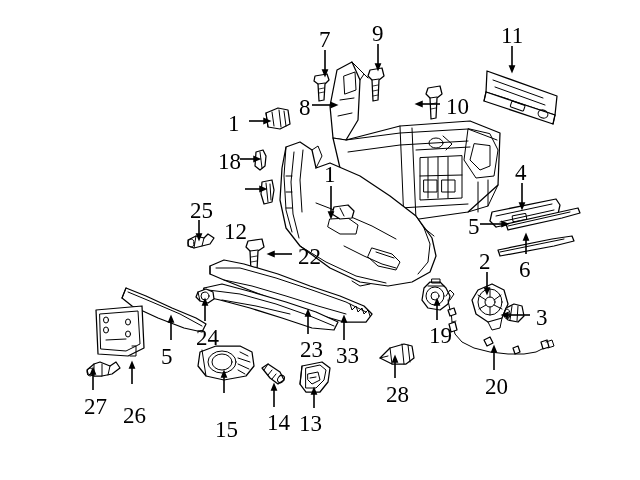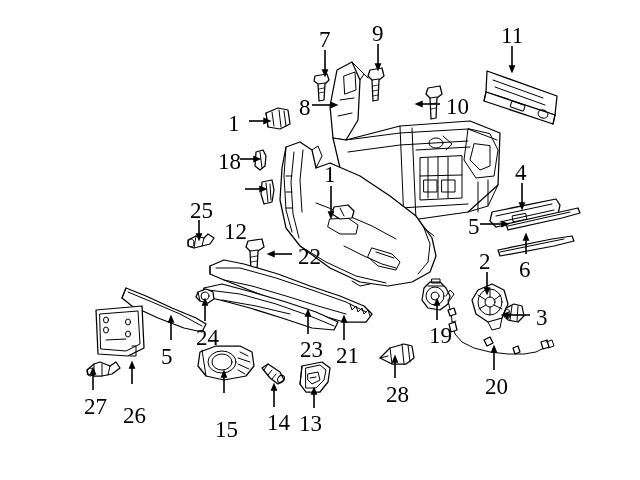--- a/index.html
+++ b/index.html
@@ -432,21 +432,21 @@
       <div class="callout-label" style="left: 501px; top: 24px;">11</div>
       <div class="callout-label" style="left: 224px; top: 180px; margin-top: 40px;">12</div>
       <div class="callout-label" style="left: 299px; top: 412px;">13</div>
       <div class="callout-label" style="left: 267px; top: 411px;">14</div>
       <div class="callout-label" style="left: 215px; top: 398px; margin-top: 20px;">15</div>
       <div class="callout-label" style="left: 161px; top: 345px;">5</div>
       <div class="callout-label" style="left: 228px; top: 112px;">1</div>
       <div class="callout-label" style="left: 218px; top: 150px;">18</div>
       <div class="callout-label" style="left: 429px; top: 324px;">19</div>
       <div class="callout-label" style="left: 485px; top: 375px;">20</div>
-      <div class="callout-label" style="left: 336px; top: 344px;">21</div>
+      <div class="callout-label" style="left: 336px; top: 344px;">33</div>
       <div class="callout-label" style="left: 298px; top: 245px;">22</div>
       <div class="callout-label" style="left: 300px; top: 338px;">23</div>
       <div class="callout-label" style="left: 196px; top: 326px;">24</div>
       <div class="callout-label" style="left: 190px; top: 199px;">25</div>
       <div class="callout-label" style="left: 123px; top: 404px;">26</div>
       <div class="callout-label" style="left: 84px; top: 395px;">27</div>
       <div class="callout-label" style="left: 386px; top: 383px;">28</div>
     </div>
 
 </div>

